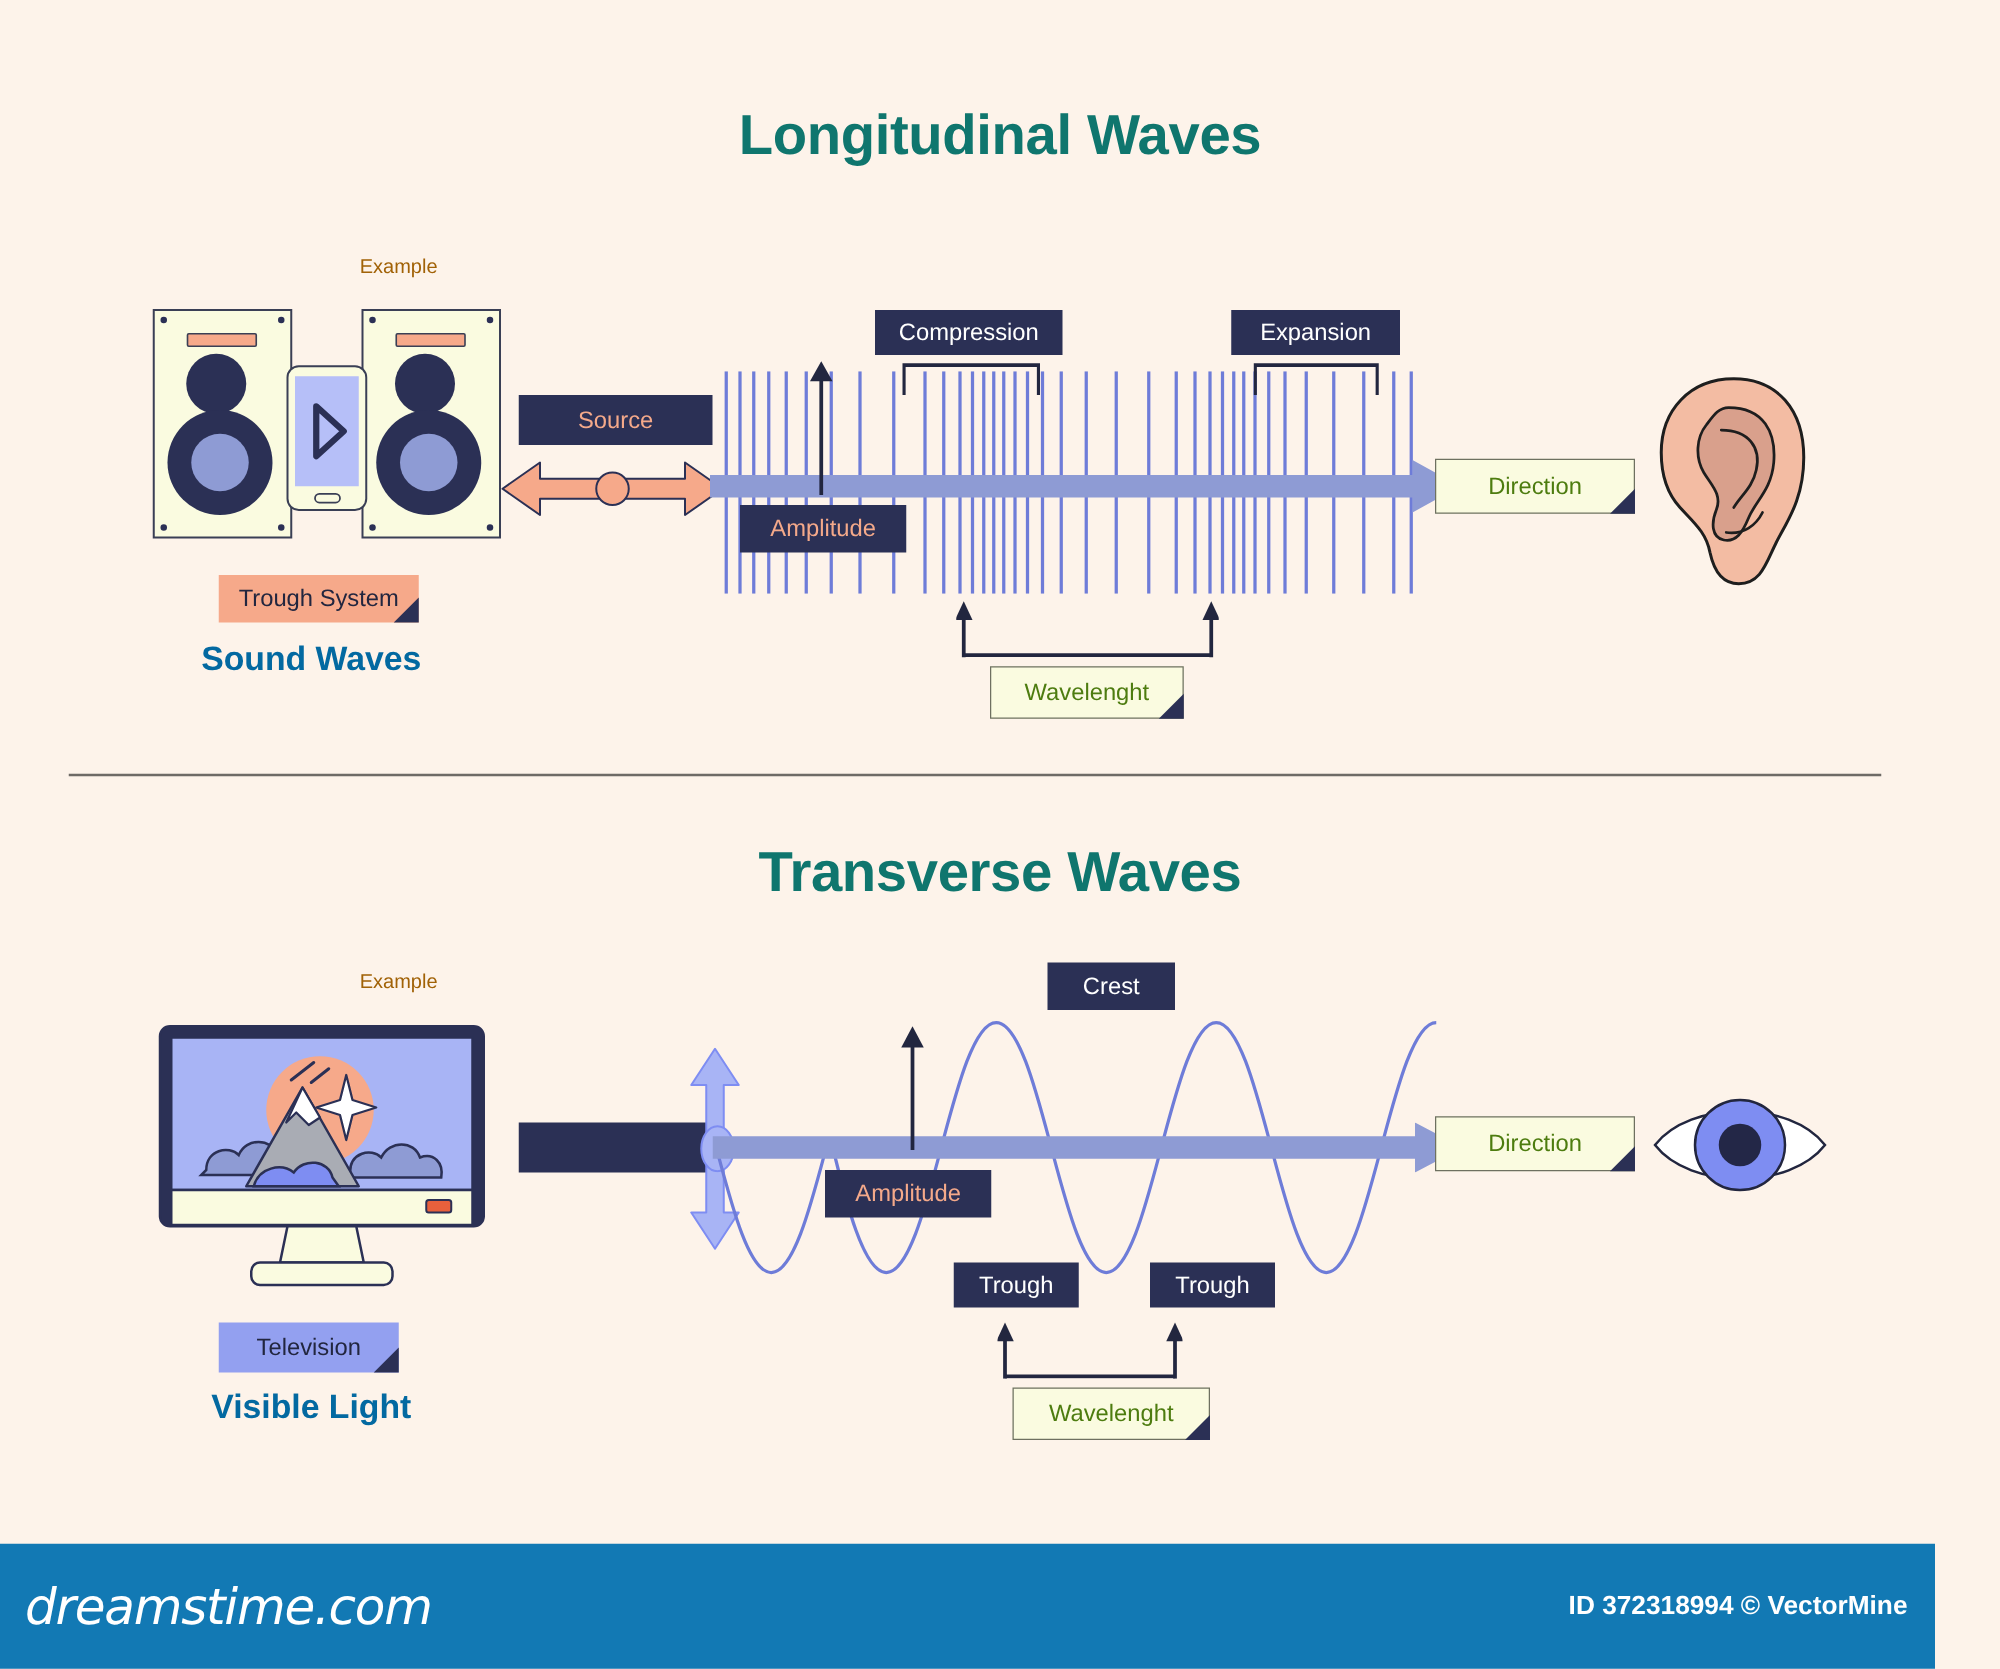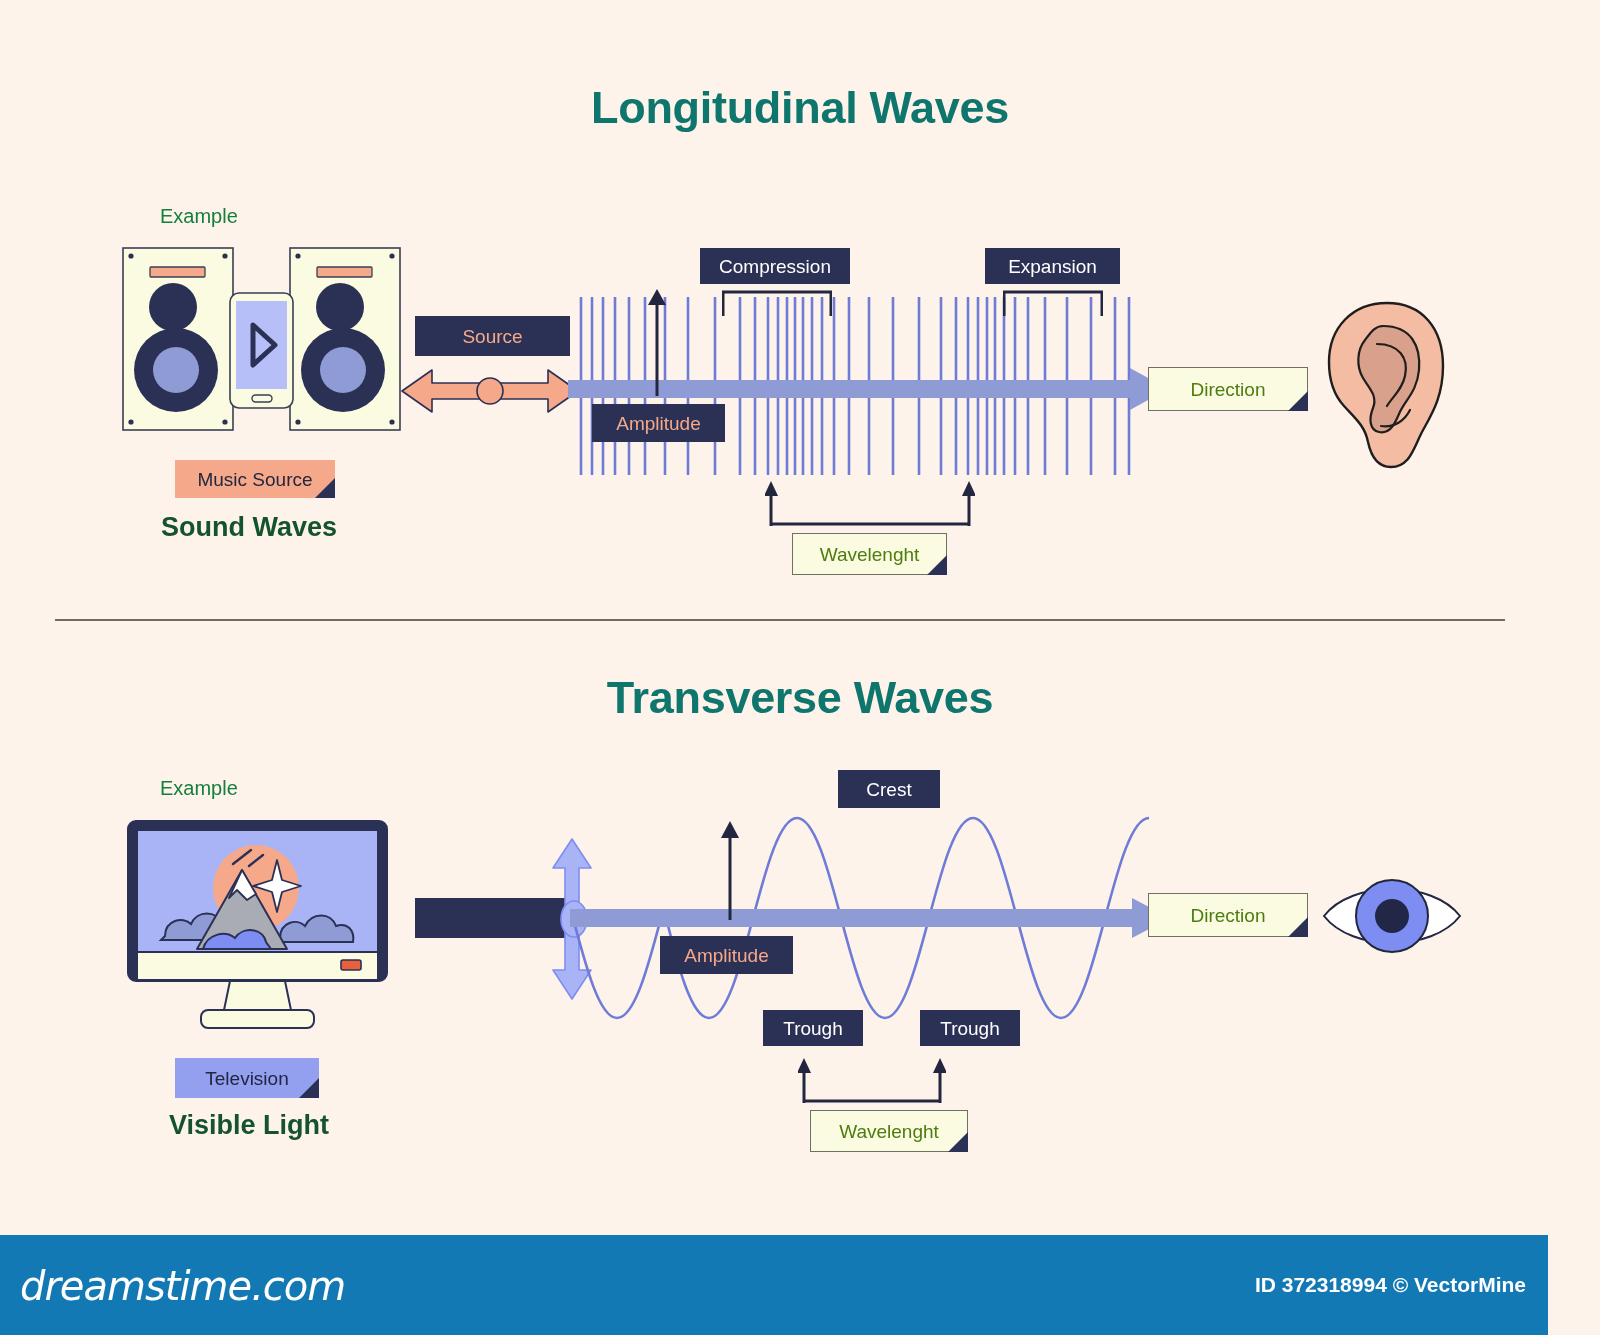--- a/index.html
+++ b/index.html
@@ -10,22 +10,22 @@
     color:#2B2F4A;
   }
   .stage{position:absolute;left:0;top:0;width:1600px;height:1230px;}
   .abs{position:absolute;}
 
   
   .h1{
     position:absolute;width:1600px;text-align:center;
     font-size:45px;font-weight:700;color:#0f766e;letter-spacing:-.3px;
   }
-  .example-lbl{position:absolute;font-size:20px;color:#15803d;text-align:left;}
-  .big-cap{position:absolute;font-size:27px;font-weight:700;color:#14532d;text-align:center;}
+  .example-lbl{position:absolute;font-size:16px;color:#a16207;text-align:right;}
+  .big-cap{position:absolute;font-size:27px;font-weight:700;color:#0369a1;text-align:center;}
 
   
   .tag{
     position:absolute;display:flex;align-items:center;justify-content:center;
     font-size:19px;box-sizing:border-box;line-height:1;
   }
   .tag-dark{background:#2B3055;color:#fff;}
   .tag-dark-accent{background:#2B3055;color:#F4A98A;}
   .tag-cream{background:#FAFBE0;border:1px solid #6E7060;color:#4d7c0f;}
   .tag-salmon{background:#F6A98A;color:#22263F;}
@@ -75,21 +75,21 @@
     <circle cx="225" cy="125" r="42" fill="#2B3055"></circle>
     <circle cx="225" cy="125" r="23" fill="#8E9BD4"></circle>
 
     <rect x="112" y="48" width="63" height="115" rx="9" fill="#FAFBE0" stroke="#3A3F55" stroke-width="1.6"></rect>
     <rect x="118" y="56" width="51" height="88" fill="#B6BFF8"></rect>
     <path d="M135 80 L157 100 L135 120 Z" fill="none" stroke="#2B3055" stroke-width="5" stroke-linejoin="round"></path>
     <rect x="134" y="150" width="20" height="7" rx="3.5" fill="none" stroke="#3A3F55" stroke-width="1.4"></rect>
   </svg>
 
   <div class="tag-flag" style="left:175px;top:460px;width:160px;height:38px;">
-    <div class="tag tag-salmon body">Music Source</div>
+    <div class="tag tag-salmon body">Trough System</div>
     <div class="fold"></div>
   </div>
   <div class="big-cap" style="left:118px;top:512px;width:262px;">Sound Waves</div>
 
   <div class="tag tag-dark-accent" style="left:415px;top:316px;width:155px;height:40px;">Source</div>
 
   <svg class="abs" style="left:400px;top:365px;" width="180" height="52" viewBox="0 0 180 52">
     <path d="M2 26 L32 5 L32 18 L148 18 L148 5 L178 26 L148 47 L148 34 L32 34 L32 47 Z" fill="#F6A98A" stroke="#2B3055" stroke-width="1.6" stroke-linejoin="round"></path>
     <circle cx="90" cy="26" r="13" fill="#F6A98A" stroke="#2B3055" stroke-width="1.6"></circle>
   </svg>

